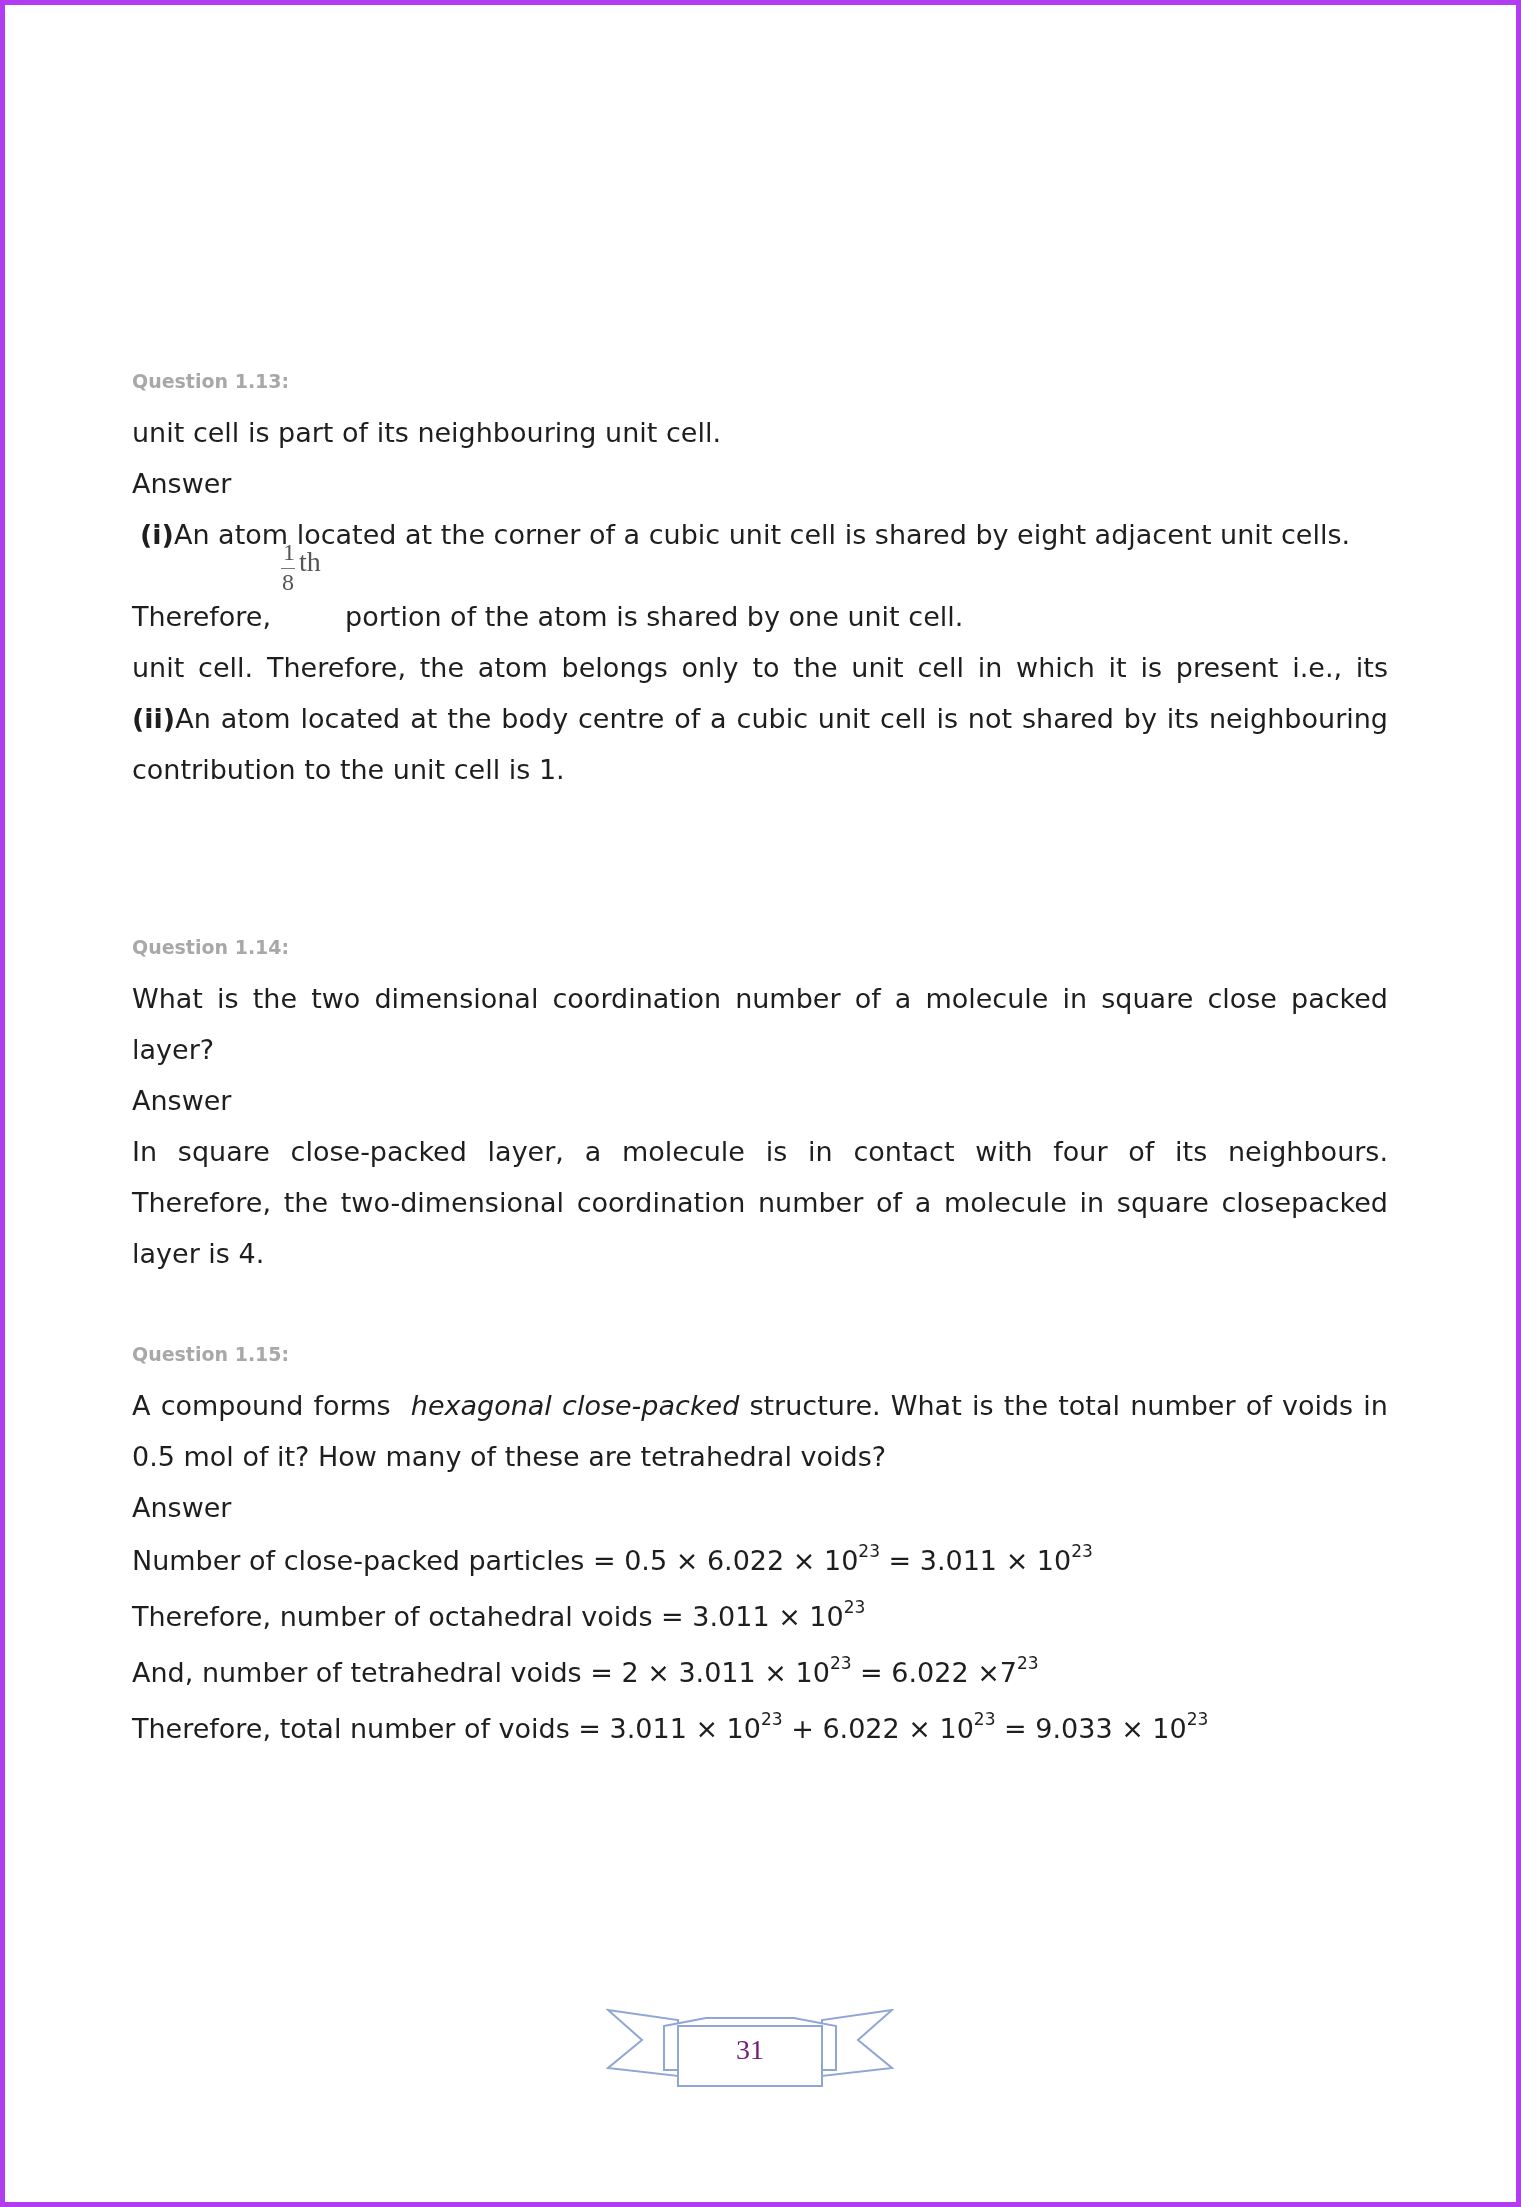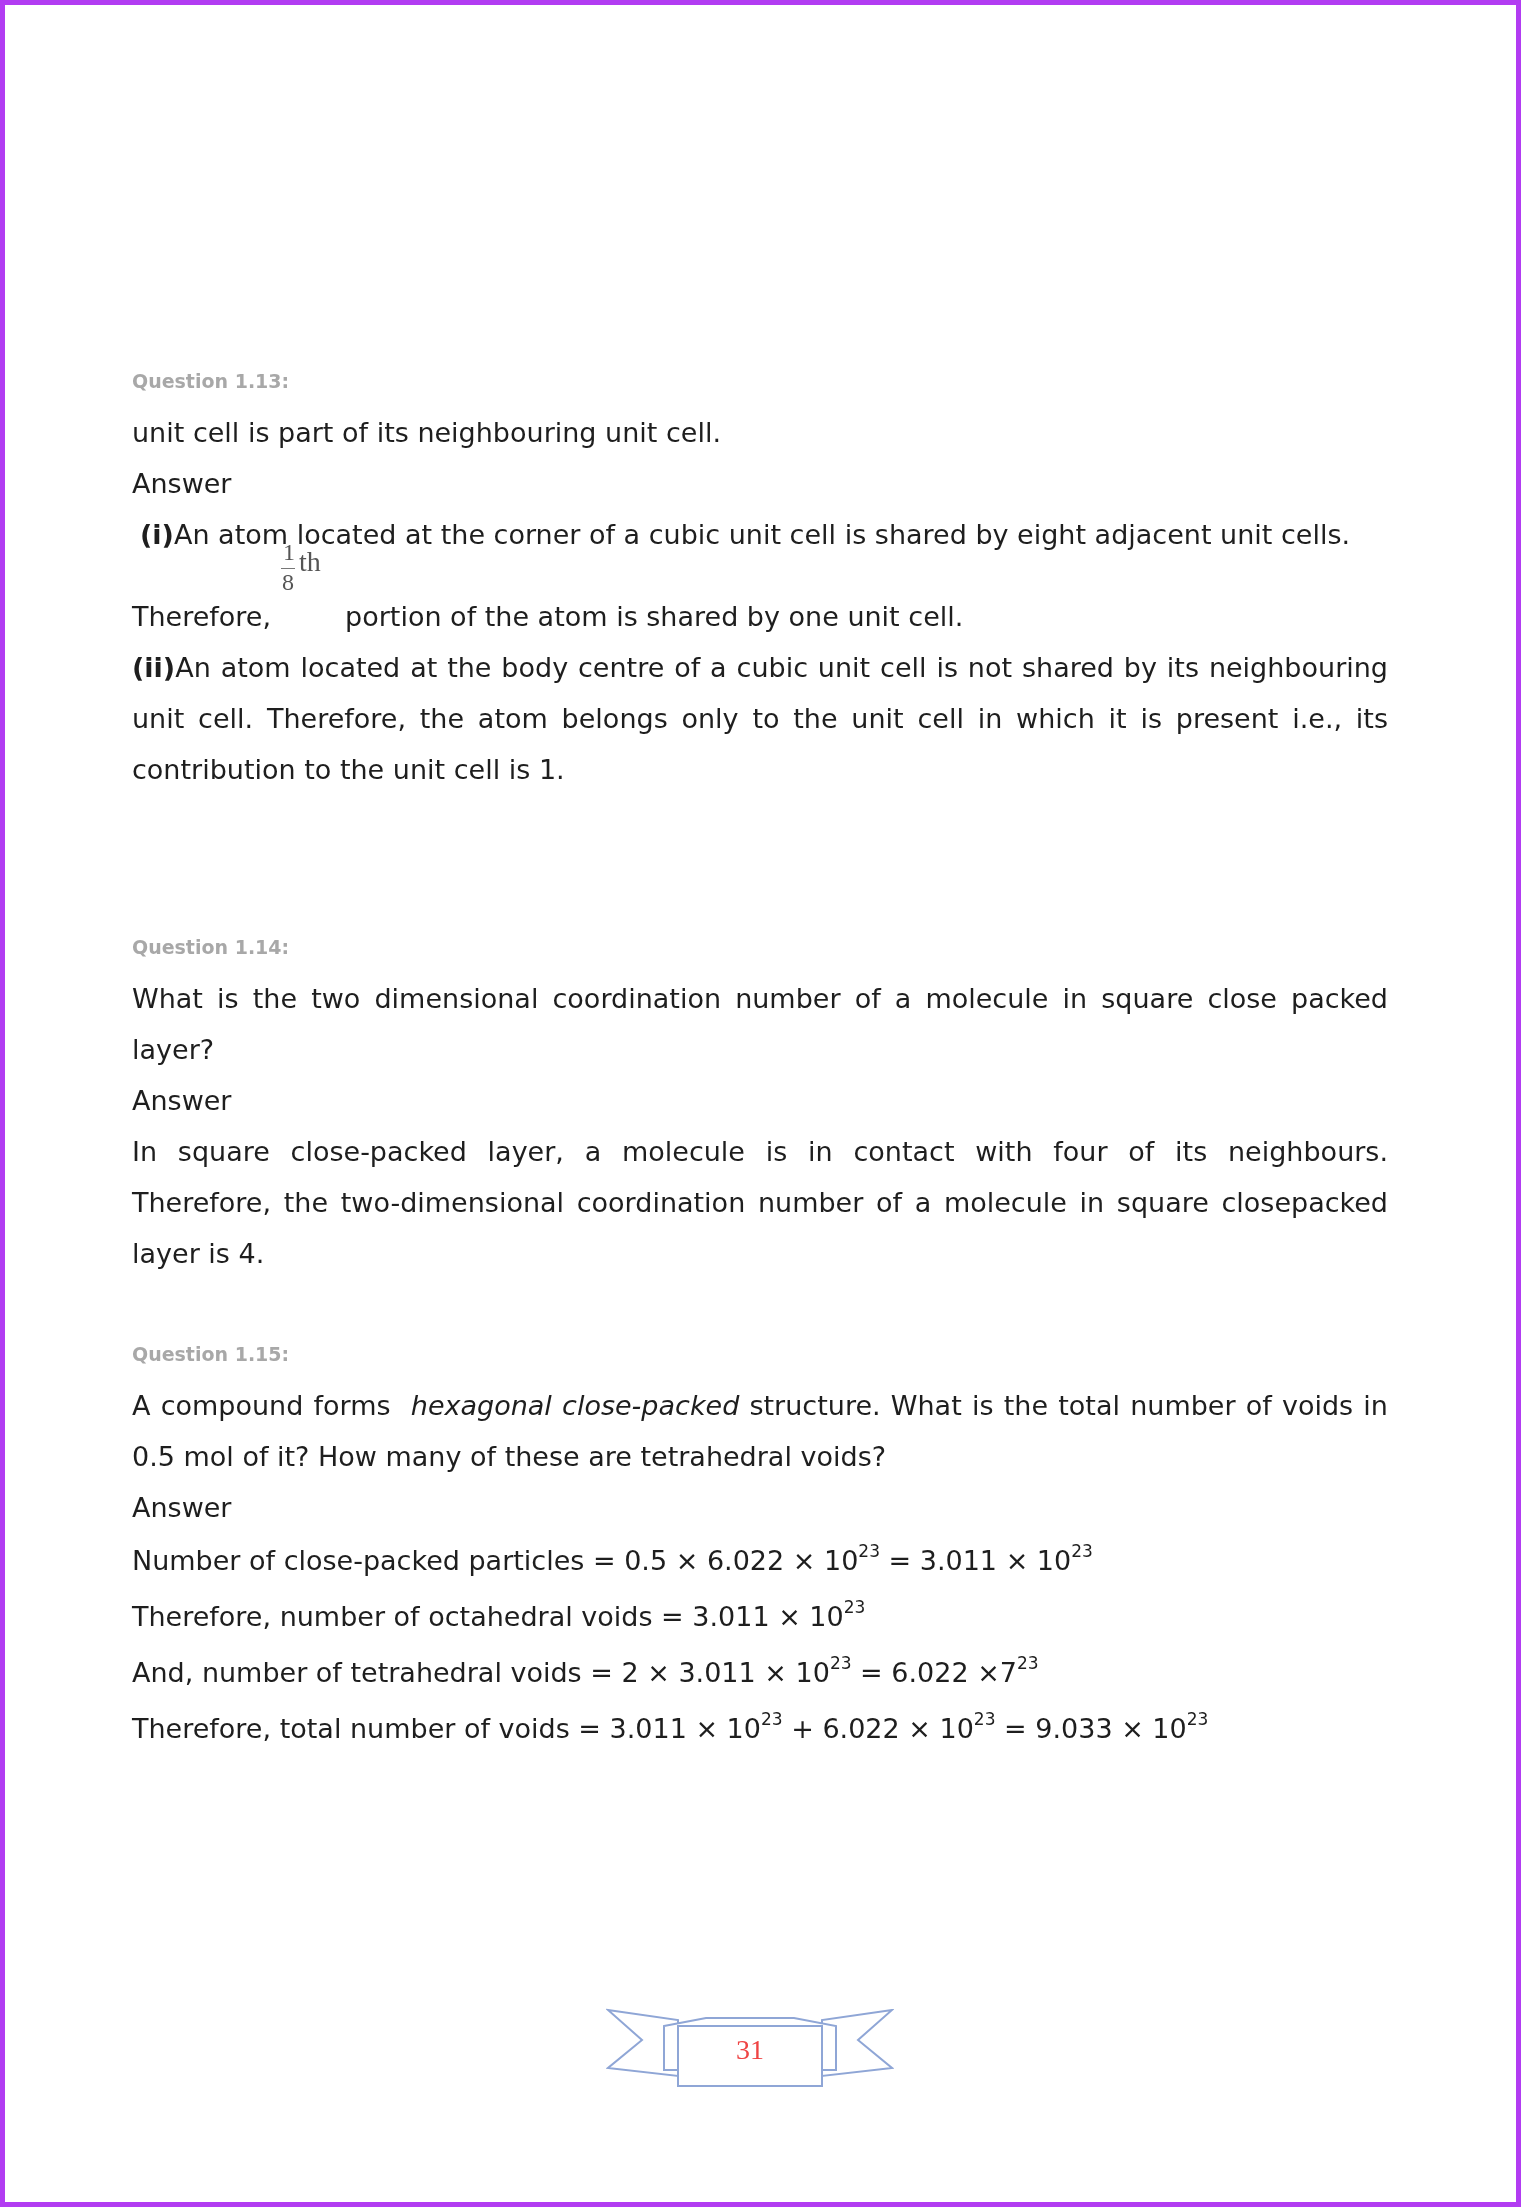--- a/index.html
+++ b/index.html
@@ -30,36 +30,36 @@
     font-family: "Liberation Serif", serif; color: #555; vertical-align: baseline;
     margin: 0 8px;
   }
   .frac .num { position: absolute; left: 4px; top: -46px; font-size: 24px; line-height: 24px; }
   .frac .bar { position: absolute; left: 2px; top: -18px; width: 14px; height: 1px; background: #777; }
   .frac .den { position: absolute; left: 3px; top: -16px; font-size: 24px; line-height: 24px; }
   .frac .th  { position: absolute; left: 20px; top: -36px; font-size: 28px; line-height: 24px; text-align: center; }
   .ribbon { position: absolute; left: 606px; top: 2008px; width: 288px; height: 80px; }
   .page-num {
     position: absolute; left: 0; width: 100%; top: 26px; text-align: center;
-    font-family: "Liberation Serif", serif; font-size: 28px; color: #ef4444;
+    font-family: "Liberation Serif", serif; font-size: 28px; color: #701a75;
   }
 </style>
 </head>
 <body>
 
 <div class="page-frame"></div>
 
 <div class="content" style="top:356px;">
   <div class="q-heading">Question 1.13:</div>
   <span class="line">unit cell is part of its neighbouring unit cell.</span>
   <span class="line">Answer</span>
   <span class="line" style="padding-left:8px;"><span class="b">(i)</span><span>An atom located at the corner of a cubic unit cell is shared by eight adjacent unit cells.</span></span>
   <span class="line" style="margin-top:26px;"><span>Therefore,</span><span class="frac"><span class="num">1</span><span class="bar"></span><span class="den">8</span><span class="th">th</span></span><span>portion of the atom is shared by one unit cell.</span></span>
+  <span class="line justify">unit cell. Therefore, the atom belongs only to the unit cell in which it is present i.e., its</span>
   <span class="line justify"><span class="b">(ii)</span><span>An atom located at the body centre of a cubic unit cell is not shared by its neighbouring</span></span>
-  <span class="line justify">unit cell. Therefore, the atom belongs only to the unit cell in which it is present i.e., its</span>
   <span class="line">contribution to the unit cell is 1.</span>
 </div>
 
 <div class="content" style="top:922px;">
   <div class="q-heading">Question 1.14:</div>
   <span class="line justify">What is the two dimensional coordination number of a molecule in square close packed</span>
   <span class="line">layer?</span>
   <span class="line">Answer</span>
   <span class="line justify">In square close-packed layer, a molecule is in contact with four of its neighbours.</span>
   <span class="line justify">Therefore, the two-dimensional coordination number of a molecule in square closepacked</span>

